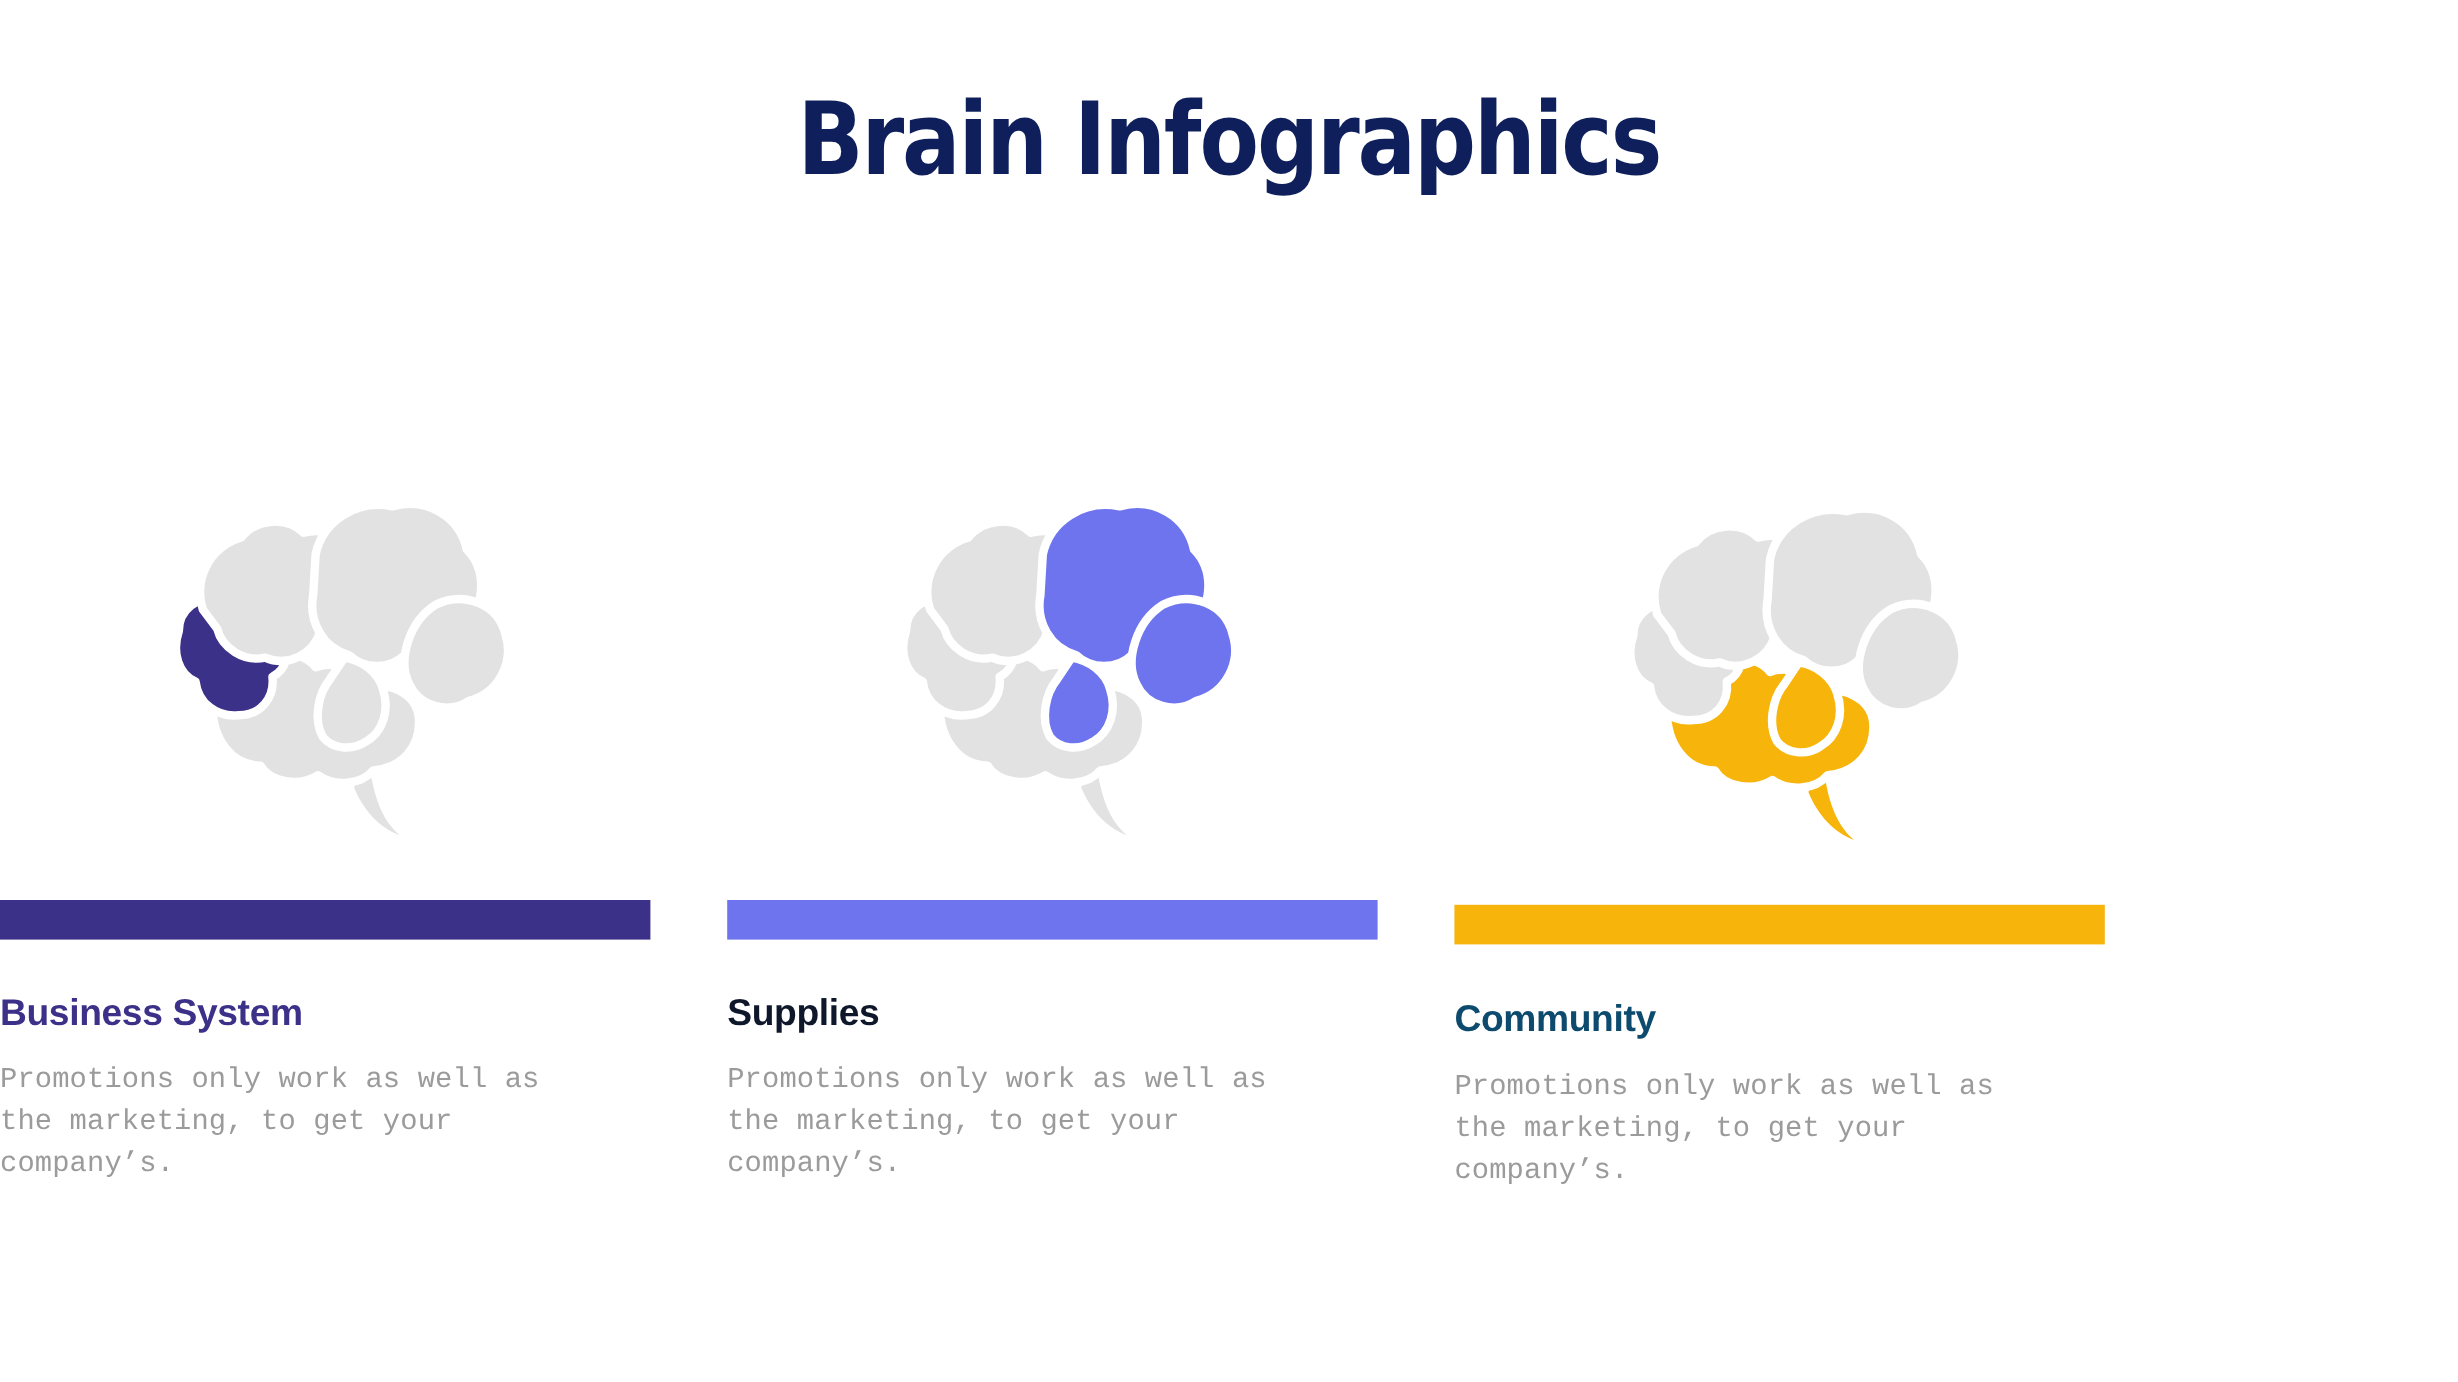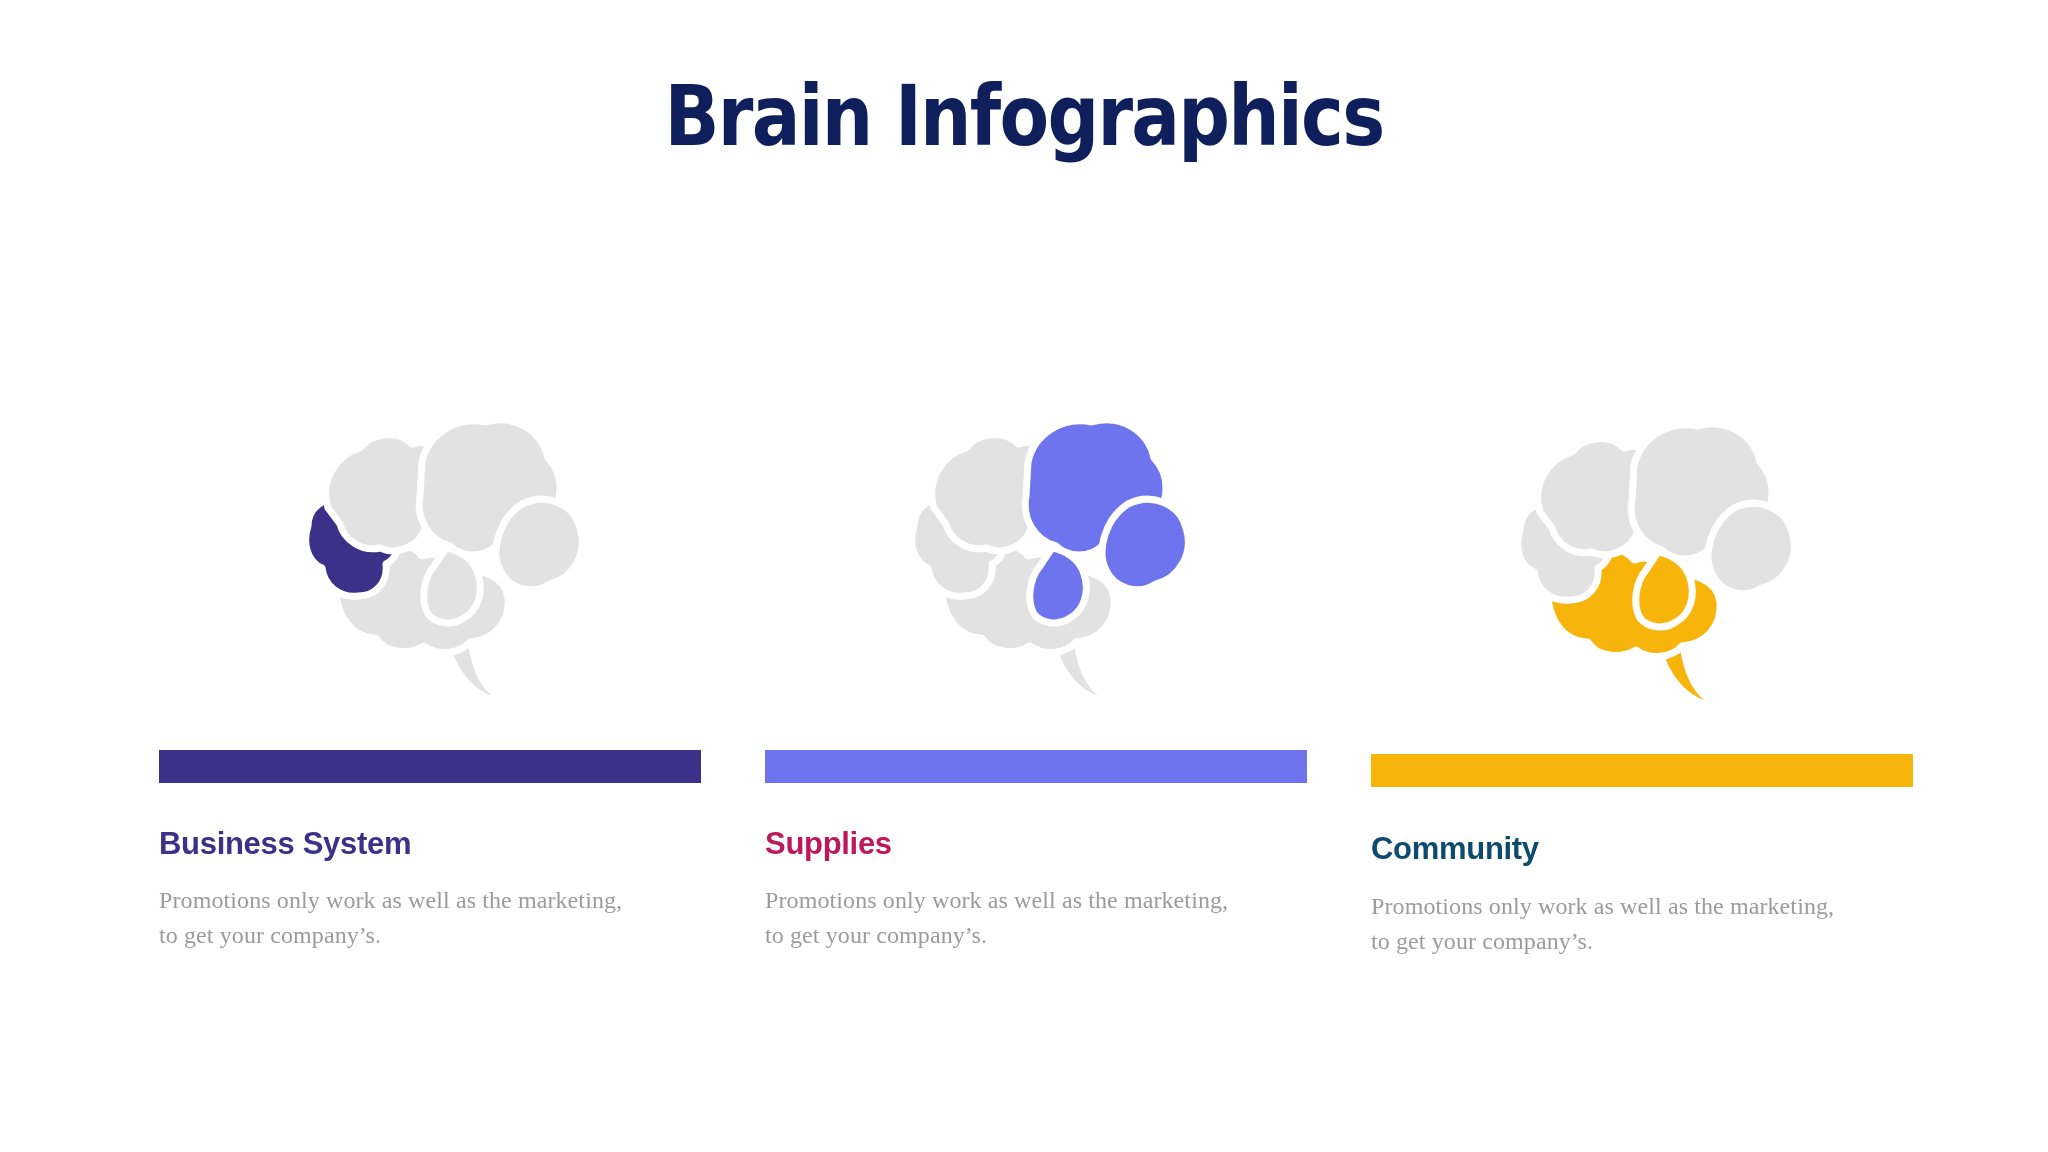--- a/index.html
+++ b/index.html
@@ -52,21 +52,20 @@
 
   
   .columns {
     position: absolute;
     top: 400px;
     left: 0;
     width: 2048px;
     height: 620px;
     display: flex;
     justify-content: flex-start;
-    padding-left: 159px;
     box-sizing: border-box;
   }
   .col {
     width: 542px;
     margin-right: 64px;
     display: flex;
     flex-direction: column;
     position: relative;
   }
   .col:last-child { margin-right: 0; }
@@ -93,21 +92,21 @@
   .col-title {
     font-family: "Liberation Sans", sans-serif;
     font-size: 31px;
     font-weight: 700;
     margin-top: 44px;
     letter-spacing: -0.3px;
     line-height: 1.1;
   }
 
   .col-body {
-    font-family: Liberation Serif, serif;
+    font-family: Liberation Mono, monospace;
     font-size: 24px;
     font-weight: 300;
     color: #9b9b9b;
     line-height: 35px;
     margin-top: 22px;
     max-width: 480px;
     letter-spacing: 0.1px;
   }
 
   
@@ -195,21 +194,21 @@
                      C262 196 238 188 230 170 C220 150 230 118 252 104 Z" fill="#6e74ee"></path>
 
             <path d="M176 148 C190 150 204 160 208 174 C214 192 208 210 194 218
                      C182 226 166 224 158 214 C150 200 154 178 164 166 Z" fill="#6e74ee"></path>
           </g>
         </svg>
       </div>
 
       <div class="bar" style="background:#6e74ee"></div>
 
-      <div class="col-title" style="color:#be185d">Supplies</div>
+      <div class="col-title" style="color:#0f172a">Supplies</div>
 
       <div class="col-body">Promotions only work as well as the marketing, to get your company’s.</div>
     </div>
 
     <div class="col col-3">
 
       <div class="brain-wrap">
         <svg class="brain-svg" viewBox="0 0 330 300">
           <g stroke="#ffffff" stroke-width="7" stroke-linejoin="round" stroke-linecap="round">
 

